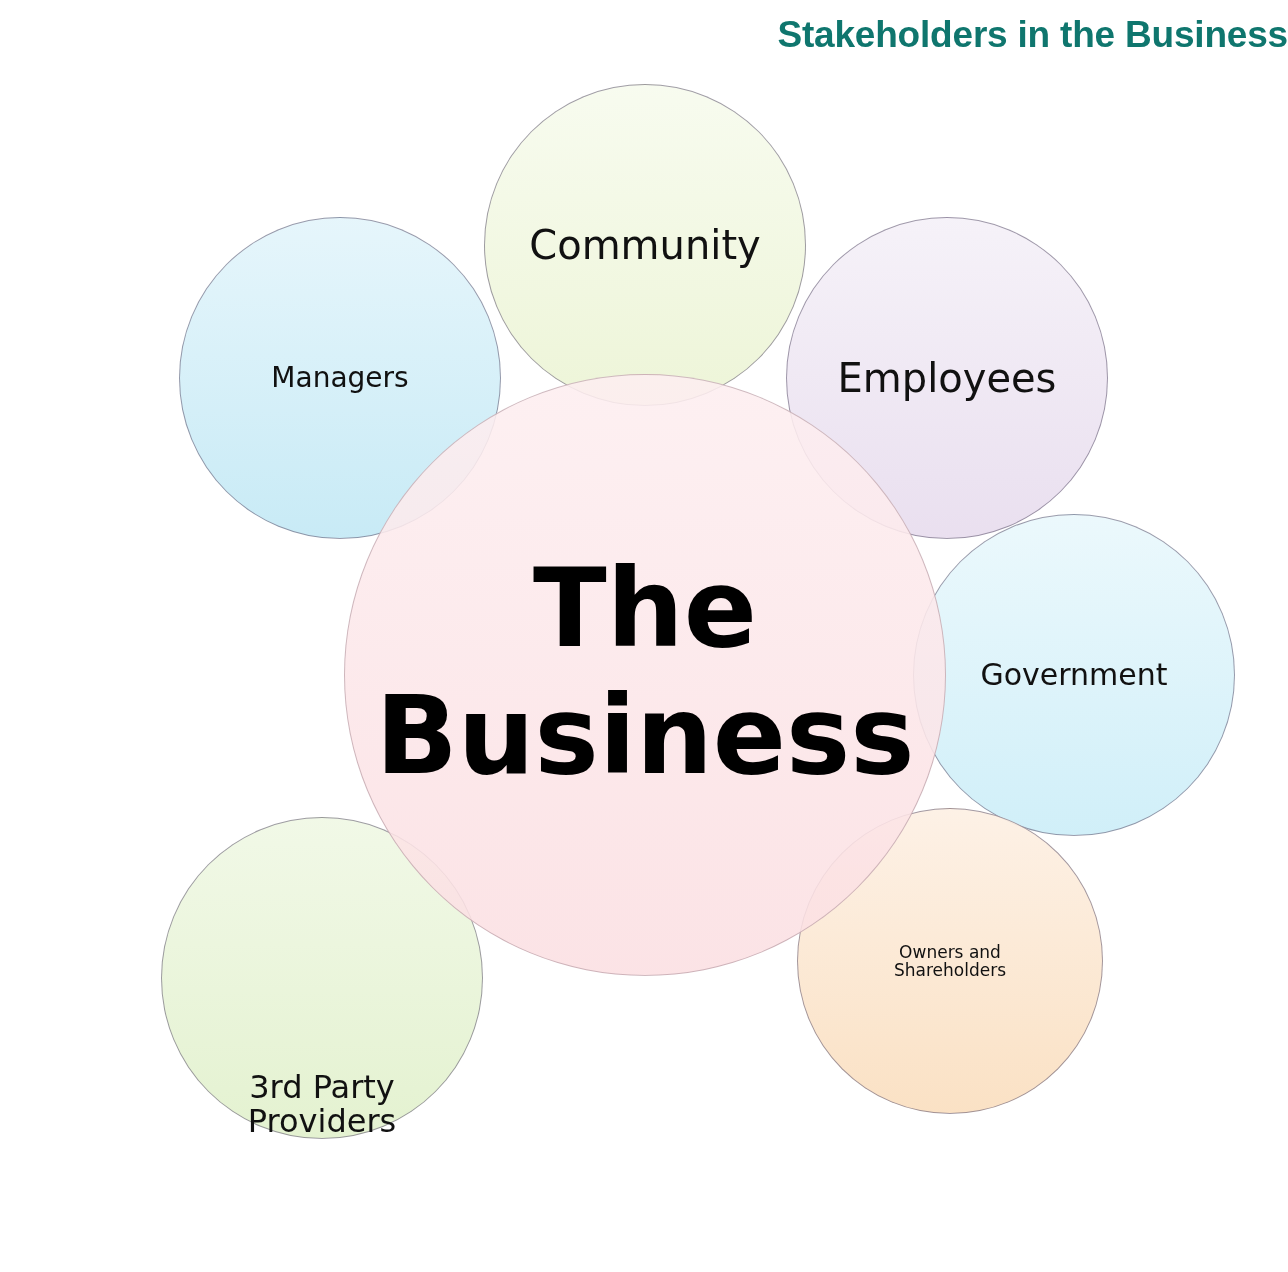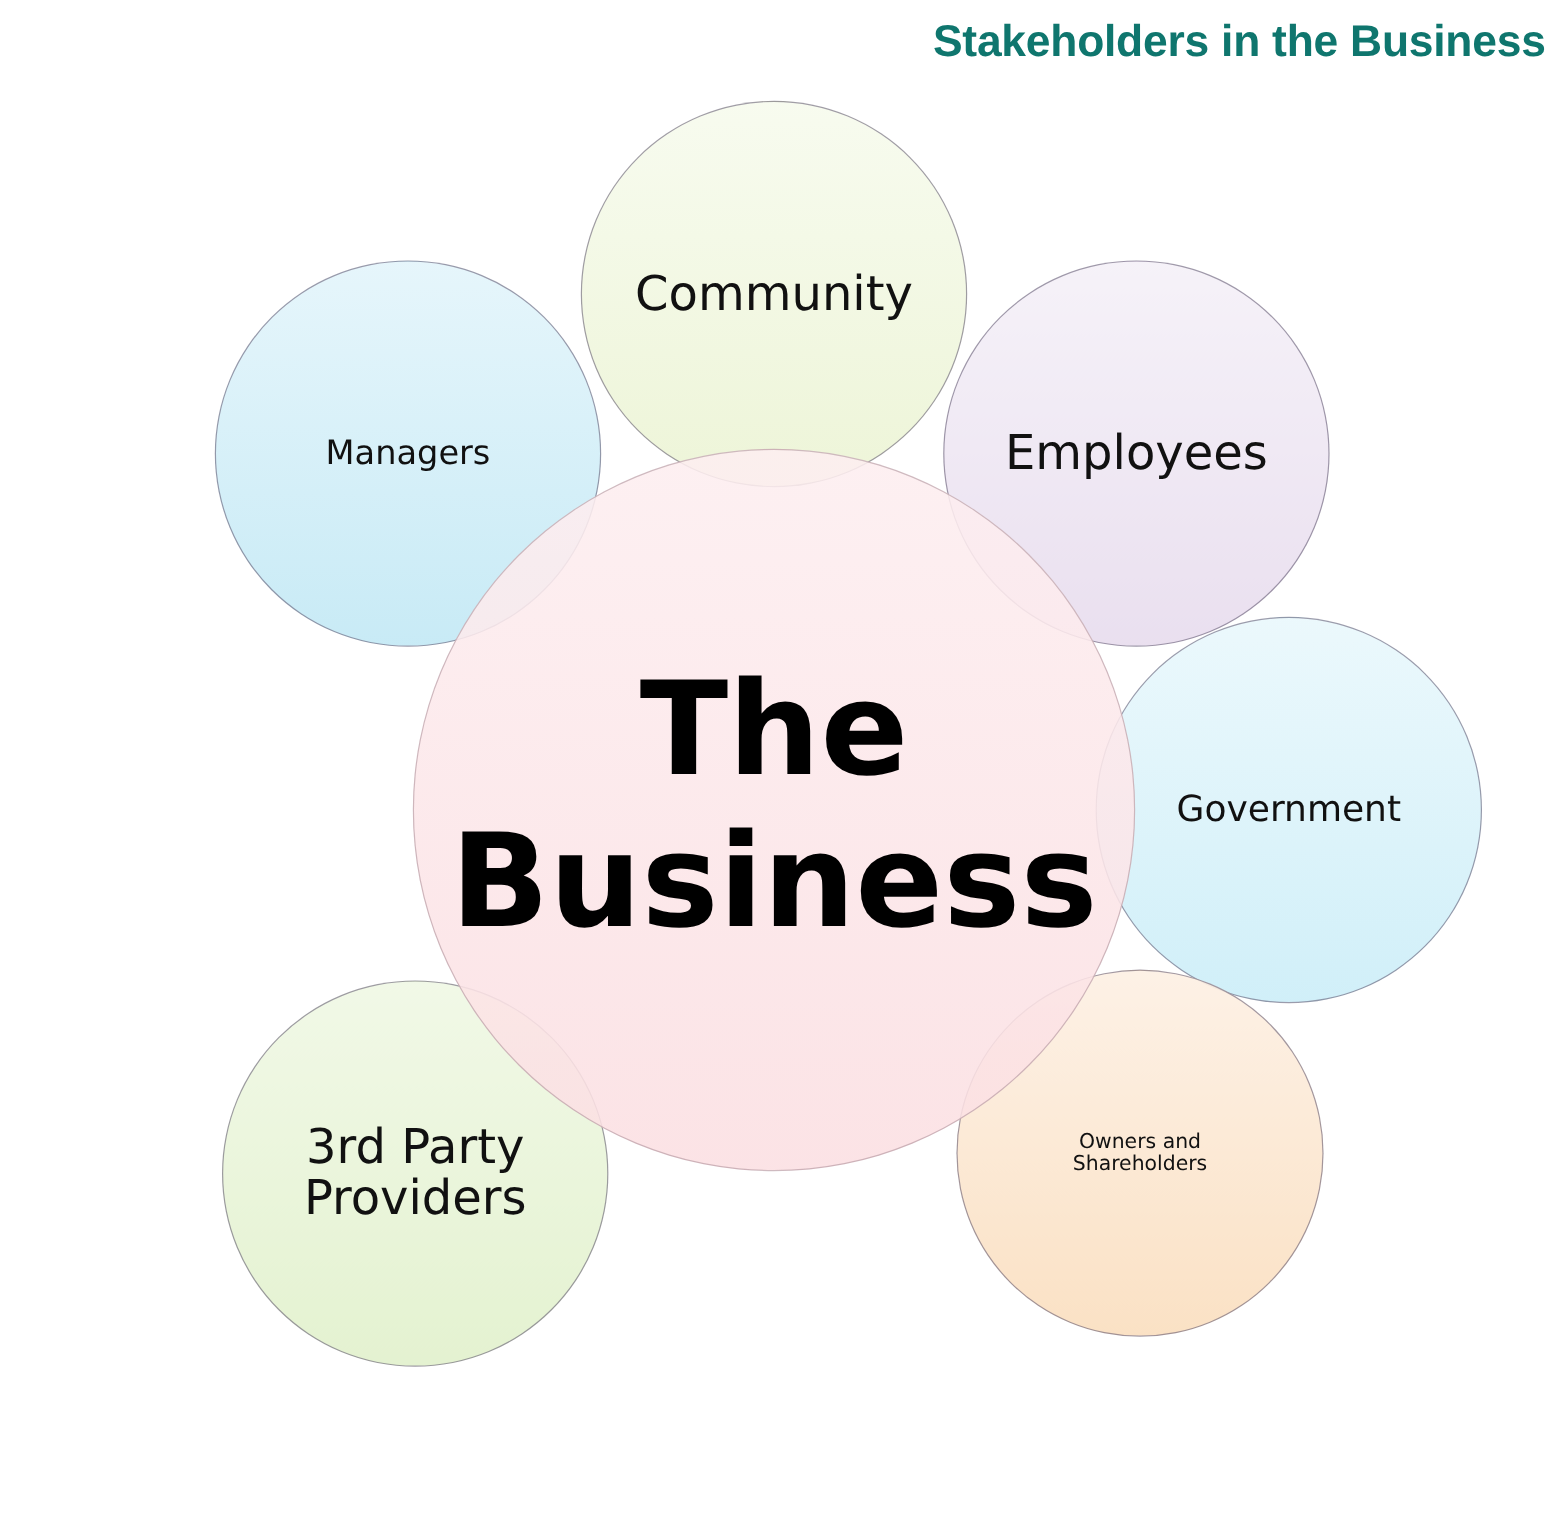--- a/index.html
+++ b/index.html
@@ -95,24 +95,25 @@
   }
   
   #circle-pressure {
     left: 484px; top: 942px; width: 322px; height: 322px;
     background: linear-gradient(to bottom, rgba(252,229,228,0.93) 0%, rgba(250,209,207,0.93) 100%);
     font-size: 40px;
     z-index: 2;
   }
   
   #circle-thirdparty {
-    left: 185px; top: 817px; width: 322px; height: 322px;
+    left: 161px; top: 817px; width: 322px; height: 322px;
     background: linear-gradient(to bottom, rgba(240,248,229,0.93) 0%, rgba(226,241,205,0.93) 100%);
-    font-size: 40px;
+    font-size: 32px;
     z-index: 2;
+    align-items: flex-end;
   }
   
   #circle-suppliers {
     left: 55px; top: 514px; width: 322px; height: 322px;
     background: linear-gradient(to bottom, rgba(243,240,248,0.93) 0%, rgba(230,221,240,0.93) 100%);
     font-size: 40px;
     z-index: 2;
   }
   
   #circle-managers {

